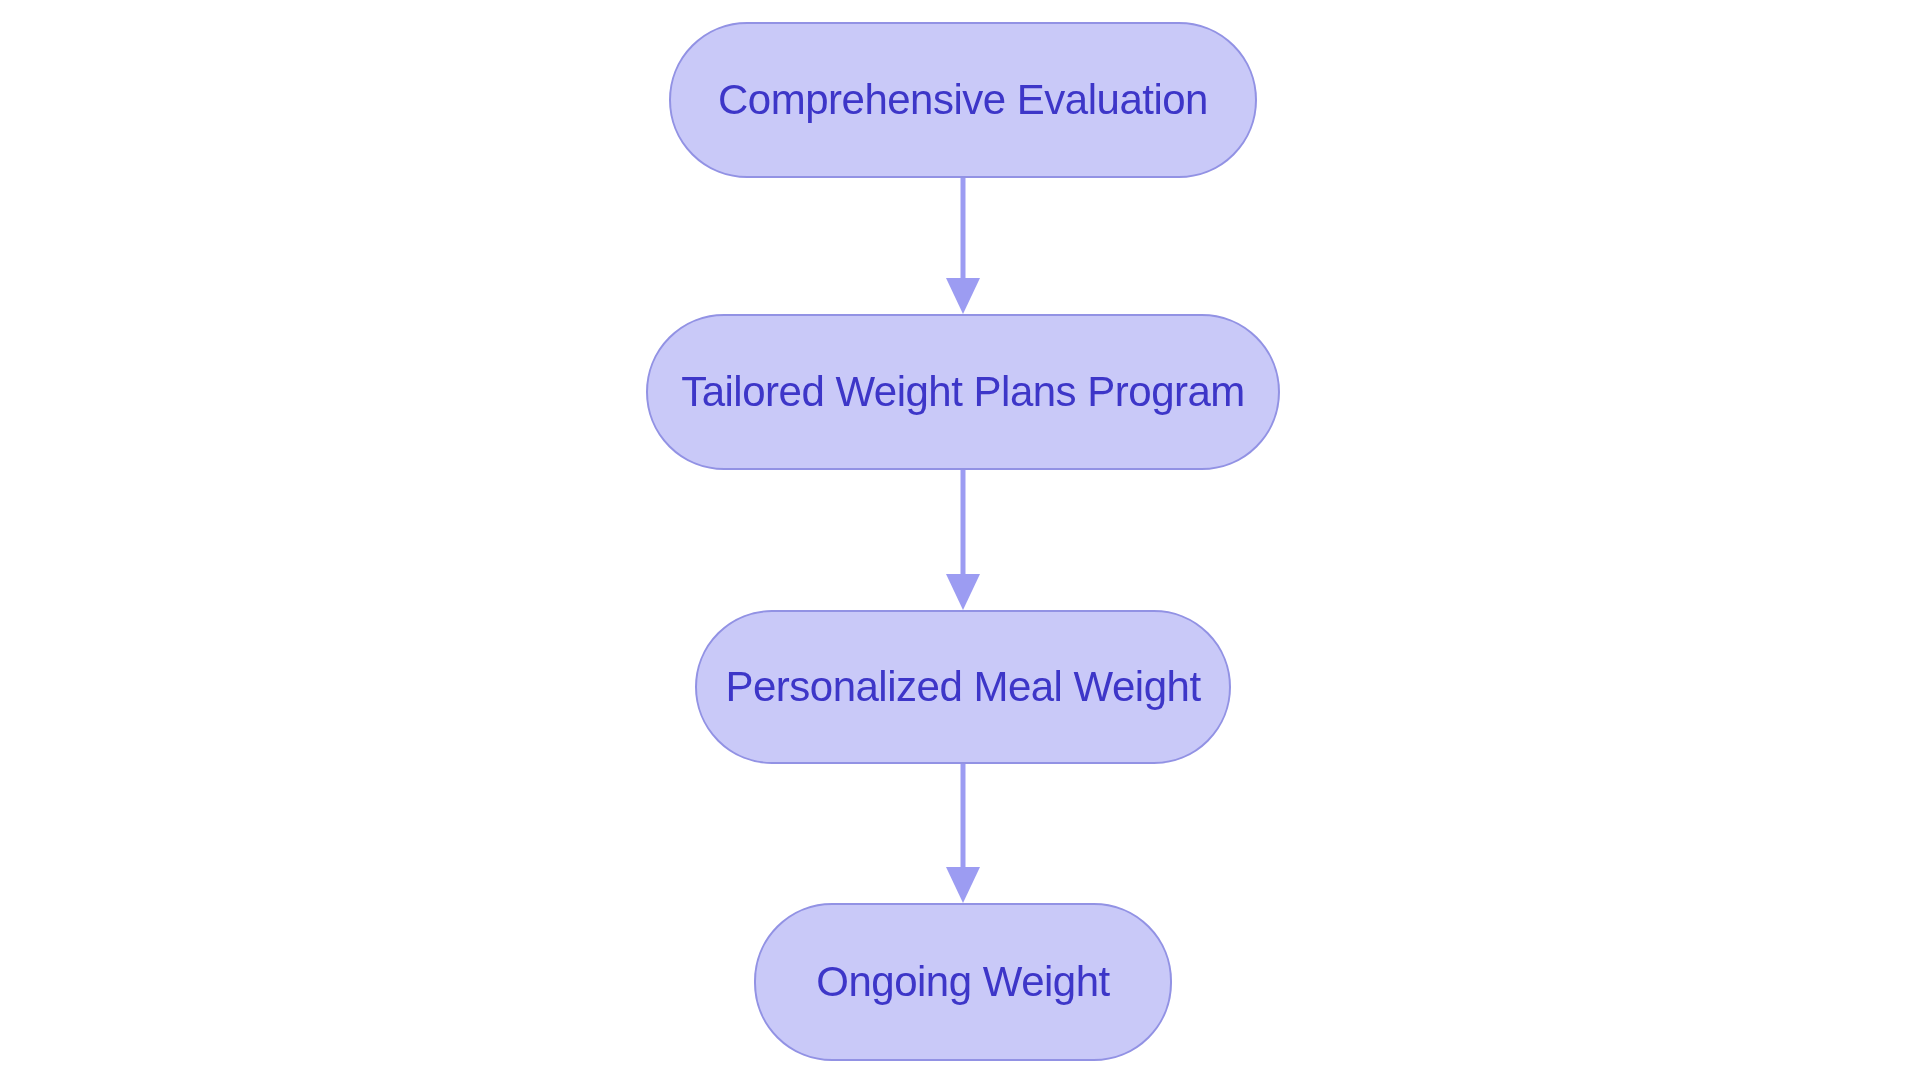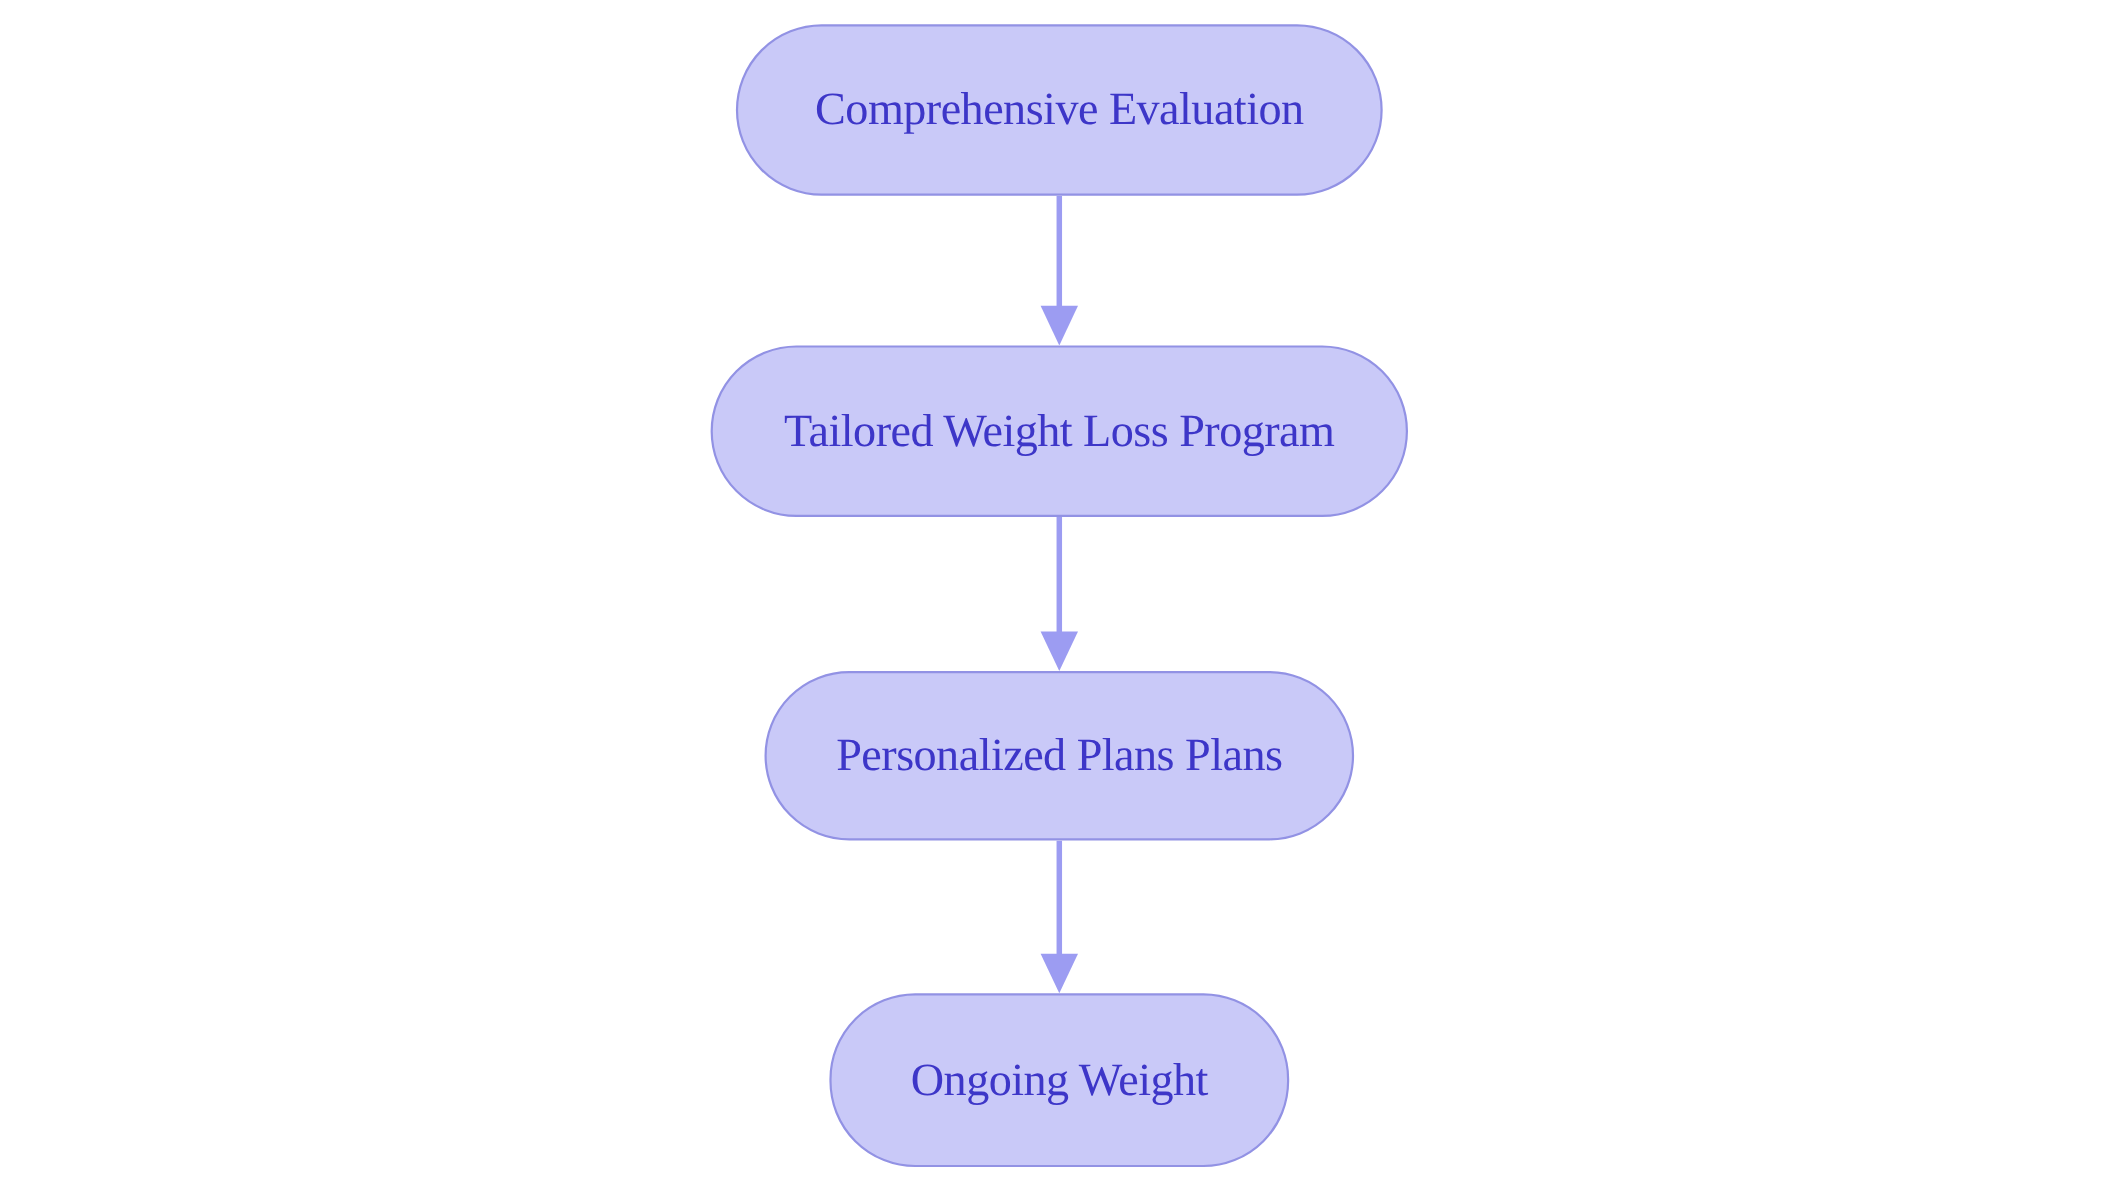--- a/index.html
+++ b/index.html
@@ -5,21 +5,21 @@
   html, body {
     margin: 0;
     padding: 0;
     background: #ffffff;
   }
   .canvas {
     position: relative;
     width: 1920px;
     height: 1083px;
     background: var(--background, #ffffff);
-    font-family: Liberation Serif, serif;
+    font-family: Liberation Sans, sans-serif;
     overflow: hidden;
   }
   .node {
     position: absolute;
     left: 963px;
     transform: translateX(-50%);
     height: 156px;
     box-sizing: border-box;
     background: var(--node_fill, #c9c9f8);
     border: 2px solid var(--node_border, #9292e4);
@@ -64,30 +64,30 @@
   <div class="node" id="node-1">
     <span class="node-label">Comprehensive Evaluation</span>
   </div>
 
   <svg class="arrow" id="arrow-1" width="36" height="136" viewBox="0 0 36 136" aria-hidden="true">
     <line x1="18" y1="0" x2="18" y2="104"></line>
     <polygon points="1,100 35,100 18,136"></polygon>
   </svg>
 
   <div class="node" id="node-2">
-    <span class="node-label">Tailored Weight Loss Program</span>
+    <span class="node-label">Tailored Weight Plans Program</span>
   </div>
 
   <svg class="arrow" id="arrow-2" width="36" height="140" viewBox="0 0 36 140" aria-hidden="true">
     <line x1="18" y1="0" x2="18" y2="108"></line>
     <polygon points="1,104 35,104 18,140"></polygon>
   </svg>
 
   <div class="node" id="node-3">
-    <span class="node-label">Personalized Plans Plans</span>
+    <span class="node-label">Personalized Meal Weight</span>
   </div>
 
   <svg class="arrow" id="arrow-3" width="36" height="139" viewBox="0 0 36 139" aria-hidden="true">
     <line x1="18" y1="0" x2="18" y2="107"></line>
     <polygon points="1,103 35,103 18,139"></polygon>
   </svg>
 
   <div class="node" id="node-4">
     <span class="node-label">Ongoing Weight</span>
   </div>

